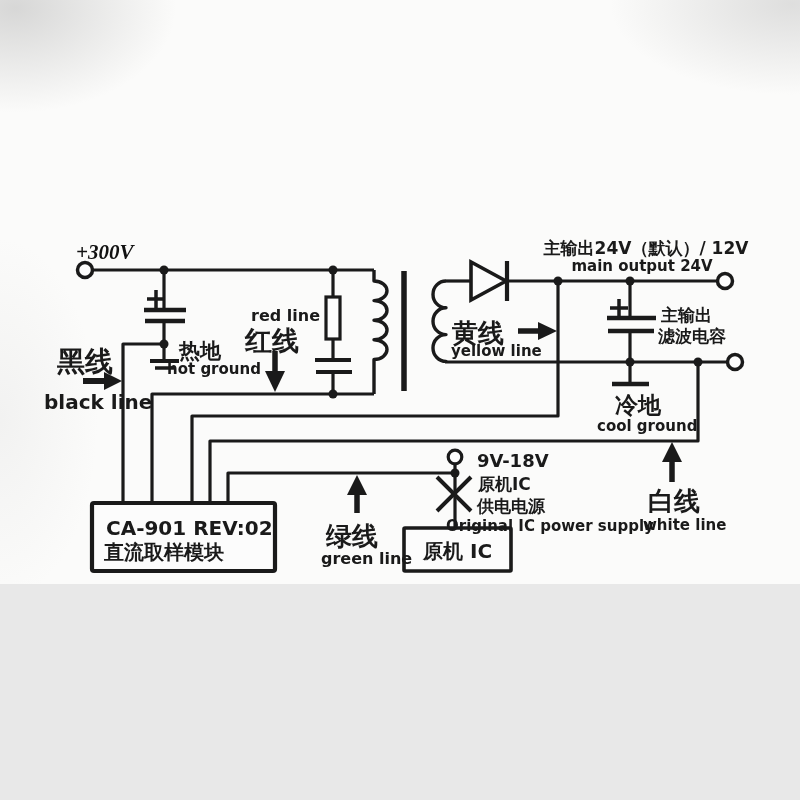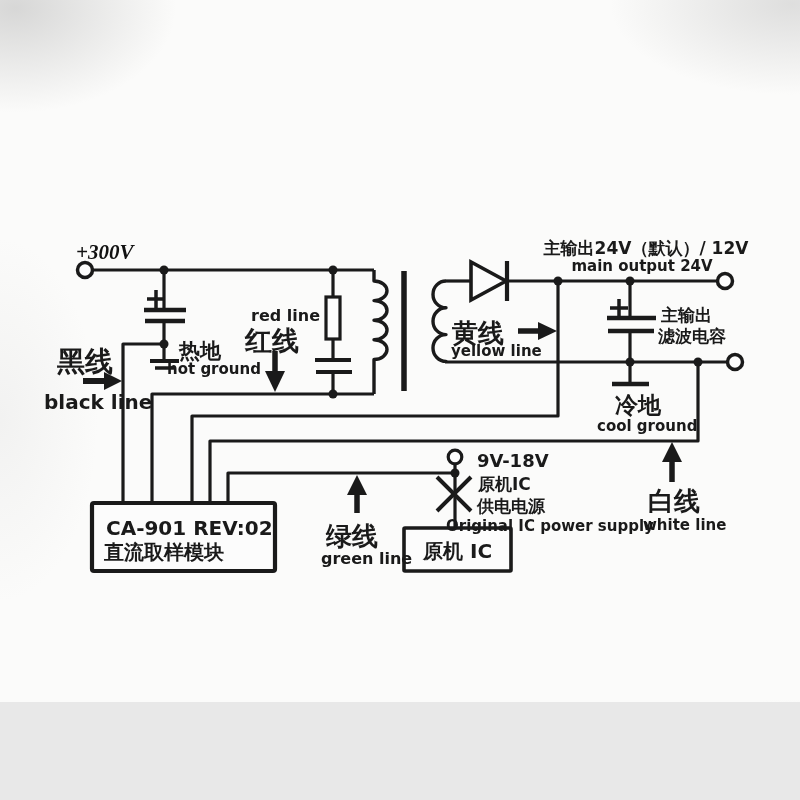--- a/index.html
+++ b/index.html
@@ -1,17 +1,17 @@
 <!DOCTYPE html>
 <html><head>
 <meta charset="utf-8">
 <style>
   html,body{margin:0;padding:0;background:#e8e8e8;}
   #stage{
-    position:relative;width:800px;height:702px;overflow:hidden;
+    position:relative;width:800px;height:584px;overflow:hidden;
     background:
       radial-gradient(ellipse 230px 150px at 15px 8px,  rgba(165,165,165,.42), rgba(165,165,165,0) 70%),
       radial-gradient(ellipse 260px 130px at 792px 4px, rgba(175,175,175,.38), rgba(175,175,175,0) 70%),
       radial-gradient(ellipse 210px 130px at 4px 796px, rgba(185,185,185,.30), rgba(185,185,185,0) 70%),
       radial-gradient(ellipse 250px 140px at 796px 796px, rgba(190,190,190,.26), rgba(190,190,190,0) 70%),
       radial-gradient(ellipse 140px 260px at 0px 420px, rgba(200,200,200,.18), rgba(200,200,200,0) 70%),
       #fbfbfa;
   }
   svg{position:absolute;left:0;top:0;}
   .w{stroke:#1a1a1a;fill:none;stroke-linecap:butt;stroke-linejoin:round;}

